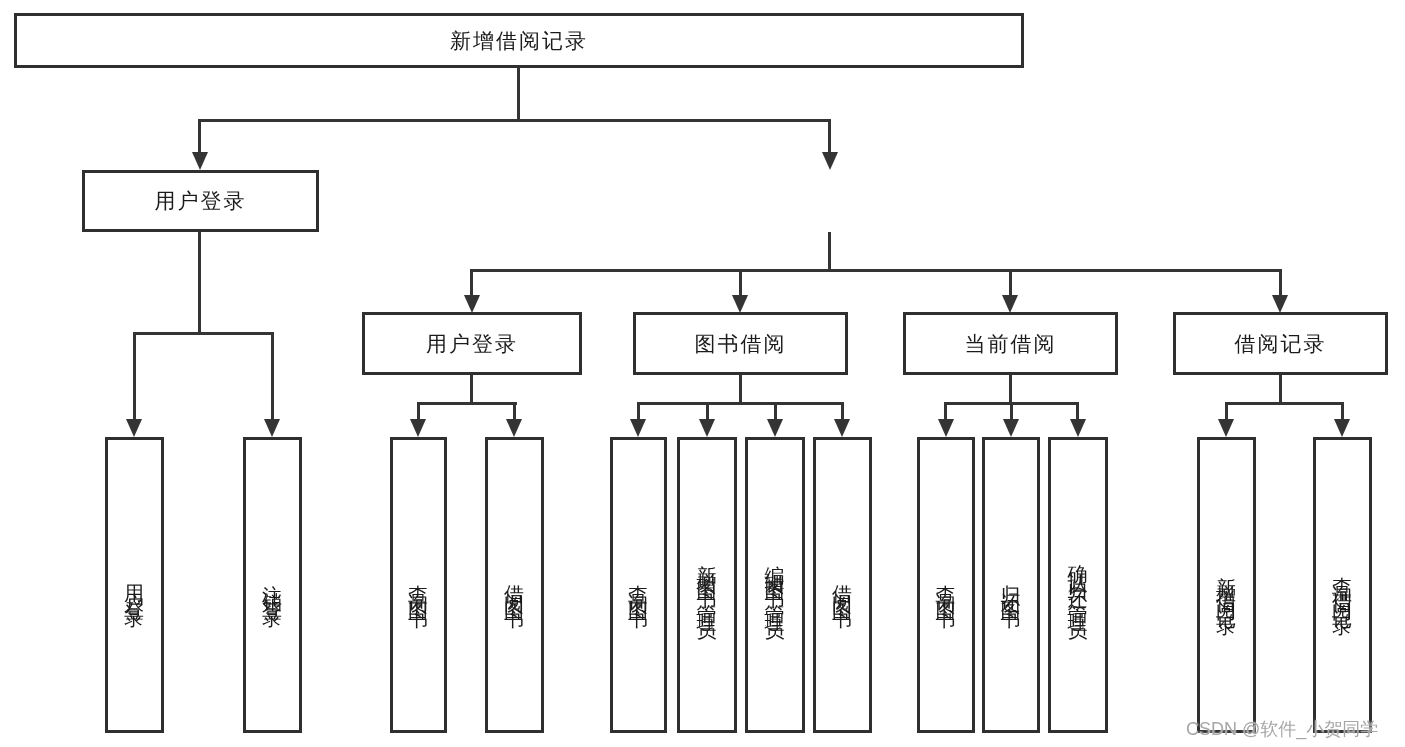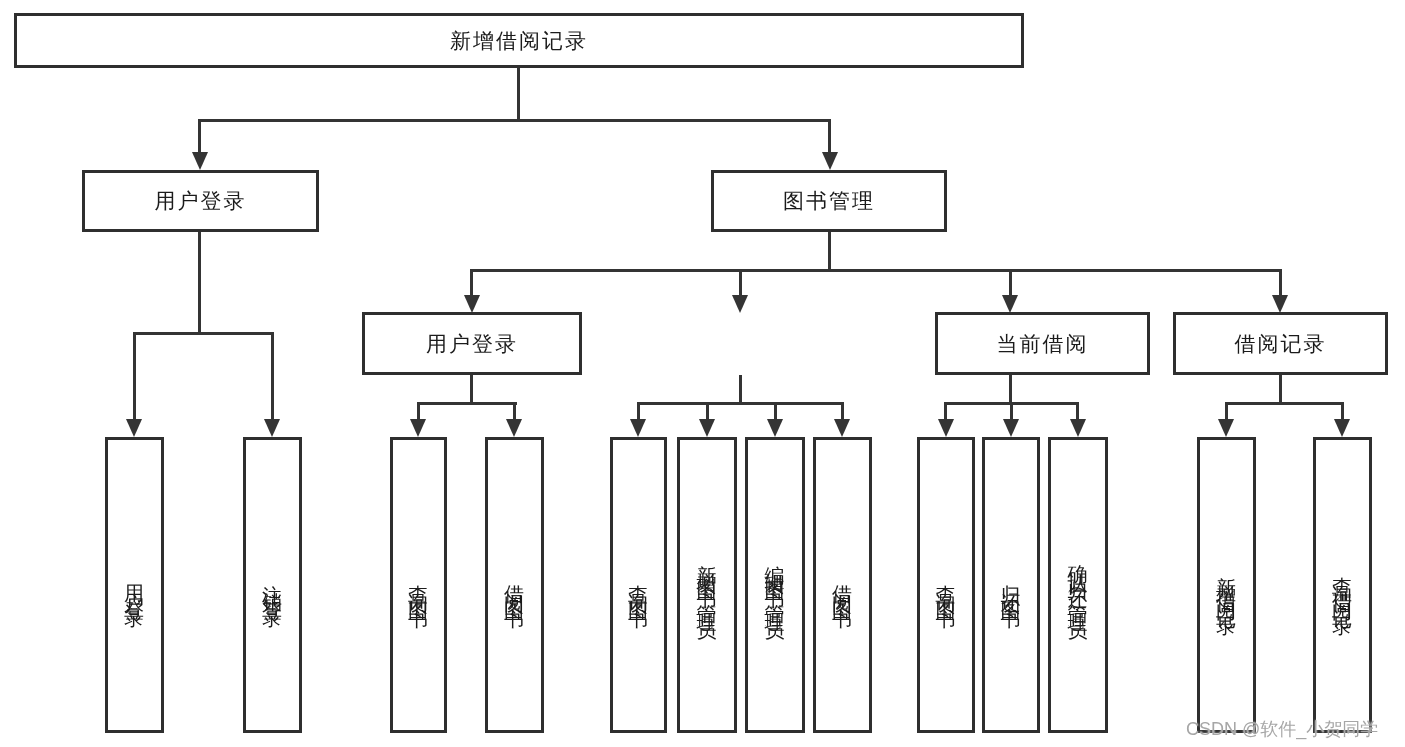--- a/index.html
+++ b/index.html
@@ -76,24 +76,24 @@
   <div class="vline" style="left:1279px;top:375px;height:29px;"></div>
   <div class="hline" style="left:1225px;top:402px;width:119px;"></div>
   <div class="vline" style="left:1225px;top:402px;height:19px;"></div>
   <div class="vline" style="left:1341px;top:402px;height:19px;"></div>
   <div class="arrow" style="left:1218px;top:419px;"></div>
   <div class="arrow" style="left:1334px;top:419px;"></div>
 
   <div class="box h" style="left:14px;top:13px;width:1010px;height:55px;">新增借阅记录</div>
 
   <div class="box h" style="left:82px;top:170px;width:237px;height:62px;">用户登录</div>
-  <div class="box h" style="left:711px;top:170px;width:236px;height:62px;">图书管理</div>
 
   <div class="box h" style="left:362px;top:312px;width:220px;height:63px;">用户登录</div>
-  <div class="box h" style="left:903px;top:312px;width:215px;height:63px;margin-left:32px;">当前借阅</div>
+  <div class="box h" style="left:633px;top:312px;width:215px;height:63px;">图书借阅</div>
+  <div class="box h" style="left:903px;top:312px;width:215px;height:63px;">当前借阅</div>
   <div class="box h" style="left:1173px;top:312px;width:215px;height:63px;">借阅记录</div>
 
   <div class="box v" style="left:105px;top:437px;width:59px;height:296px;">用户登录</div>
   <div class="box v" style="left:243px;top:437px;width:59px;height:296px;">注销登录</div>
 
   <div class="box v" style="left:390px;top:437px;width:57px;height:296px;">查询图书</div>
   <div class="box v" style="left:485px;top:437px;width:59px;height:296px;">借阅图书</div>
 
   <div class="box v" style="left:610px;top:437px;width:57px;height:296px;">查询图书</div>
   <div class="box v" style="left:677px;top:437px;width:60px;height:296px;">新增图书（管理员）</div>

